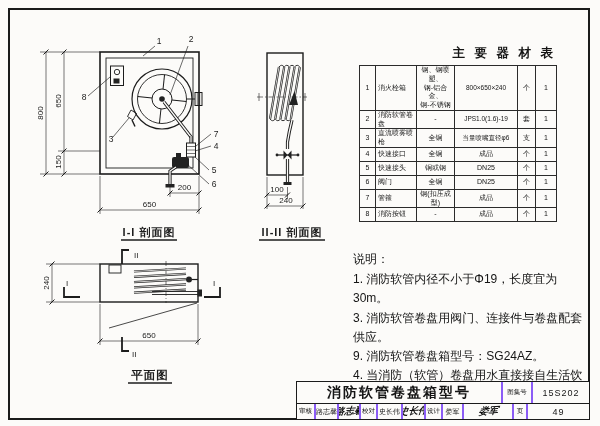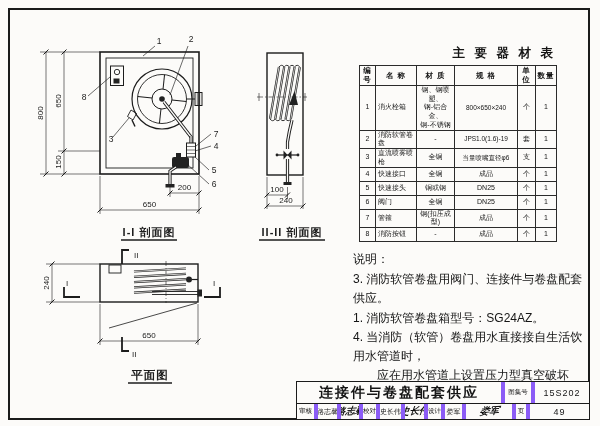--- a/index.html
+++ b/index.html
@@ -26,21 +26,21 @@
   .notes{position:absolute;left:353px;top:250px;width:234px;font-size:12px;line-height:1.6}
   .notes .nt{font-weight:normal;margin-bottom:1px}
   .notes .ni{white-space:pre-line}
 
   
   .tb{position:absolute;left:296px;right:10px;top:381px;height:39px;
       border:1.5px solid #1b1b1b;display:flex;flex-direction:column;background:#fcfbf9;box-sizing:border-box}
   .tb-row{display:flex;flex:0 0 auto;align-items:stretch}
   .tb-top{height:21px}
   .tb-bot{height:15px;border-top:1px solid #1b1b1b;flex:1}
-  .tb-cell{border-left:4px solid #8b5cf6;display:flex;align-items:center;justify-content:center;
+  .tb-cell{border-left:2px solid #8b5cf6;display:flex;align-items:center;justify-content:center;
       overflow:hidden;white-space:nowrap;box-sizing:border-box}
   .tb-cell:first-child{border-left:none}
   .tb-title{flex:1;font-size:14px;font-weight:bold;letter-spacing:2px}
   .lbl{font-size:6.5px}
   .nam{font-size:7px}
   .num{font-size:9px;letter-spacing:1px}
   .sig{font-family:"DejaVu Serif",serif;font-style:italic;font-weight:bold;font-size:9.5px;
       transform:skewX(-10deg) rotate(-3deg);color:#101010}
   .w17{width:17px}.w21{width:21px}.w22{width:22px}.w23{width:23px}.w25{width:25px}
   .w50{width:50px}.w14{width:14px}.w30{width:30px}.w58{width:58px}
@@ -286,28 +286,20 @@
 <table class="equip">
   <colgroup>
       <col style="width:16px">
       <col style="width:41px">
       <col style="width:38px">
       <col style="width:63px">
       <col style="width:18px">
       <col style="width:21px">
     </colgroup>
   <tbody>
-      <tr class="h">
-    <td>编号</td>
-    <td>名 称</td>
-    <td>材 质</td>
-    <td>规 格</td>
-    <td>单位</td>
-    <td>数量</td>
-  </tr>
   <tr class="r1">
     <td>1</td>
     <td class="nm">消火栓箱</td>
     <td class="pre">钢、钢喷塑、
 钢-铝合金、
 钢-不锈钢</td>
     <td class="sp">800×650×240</td>
     <td>个</td>
     <td>1</td>
   </tr>
@@ -365,29 +357,30 @@
     <td>-</td>
     <td>成品</td>
     <td>个</td>
     <td>1</td>
   </tr>
 </tbody>
   </table>
 
 <div class="notes">
   <div class="nt">说明：</div>
+  <div class="ni">1. 消防软管内径不小于Φ19，长度宜为30m。</div>
   <div class="ni">3. 消防软管卷盘用阀门、连接件与卷盘配套供应。</div>
-  <div class="ni">1. 消防软管卷盘箱型号：SG24AZ。</div>
+  <div class="ni">9. 消防软管卷盘箱型号：SG24AZ。</div>
   <div class="ni">4. 当消防（软管）卷盘用水直接接自生活饮用水管道时，
 　　应在用水管道上设置压力型真空破坏器。</div>
 </div>
 
 <div class="tb">
   <div class="tb-row tb-top">
-    <div class="tb-cell tb-title">连接件与卷盘配套供应</div>
+    <div class="tb-cell tb-title">消防软管卷盘箱型号</div>
     <div class="tb-cell lbl w30">图集号</div>
     <div class="tb-cell num w58">15S202</div>
   </div>
   <div class="tb-row tb-bot">
     <div class="tb-cell lbl w17">审核</div>
     <div class="tb-cell nam w23">路志馨</div>
     <div class="tb-cell w22">
         <span class="sig">路志馨</span>
       </div>
     <div class="tb-cell lbl w17">校对</div>

